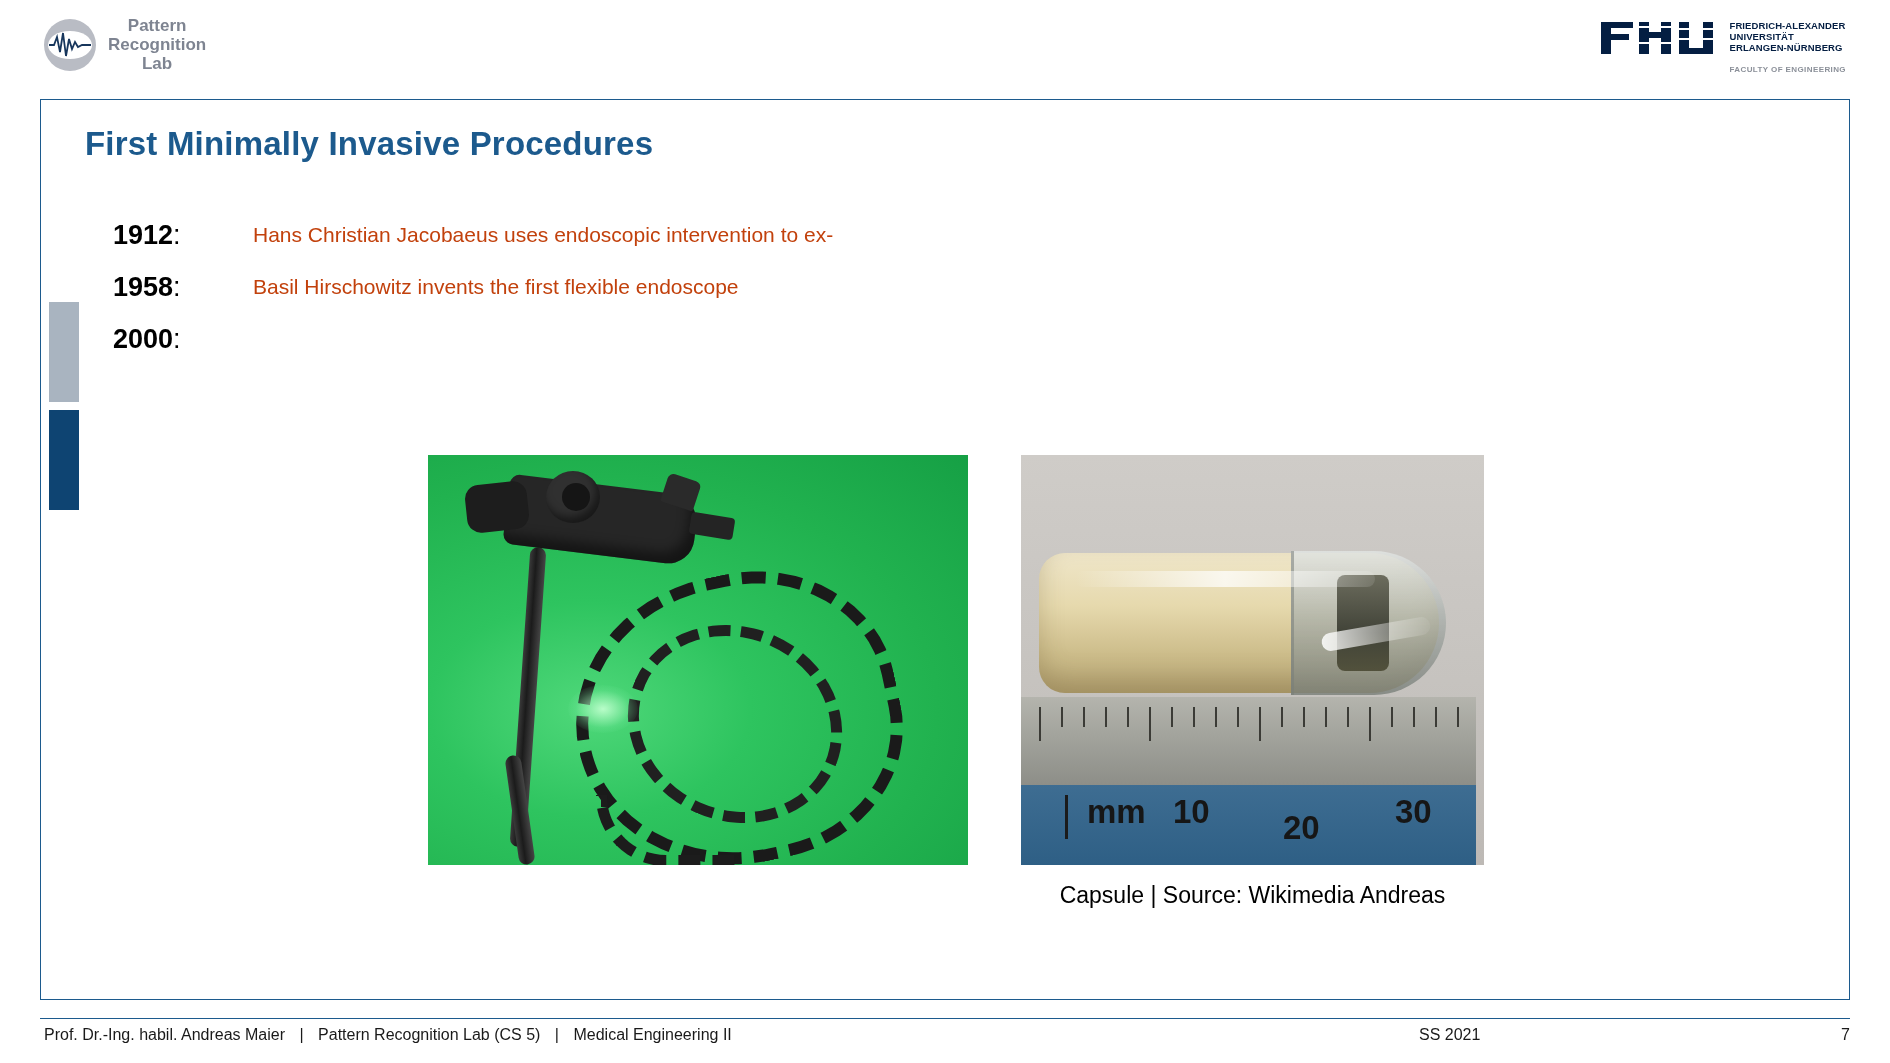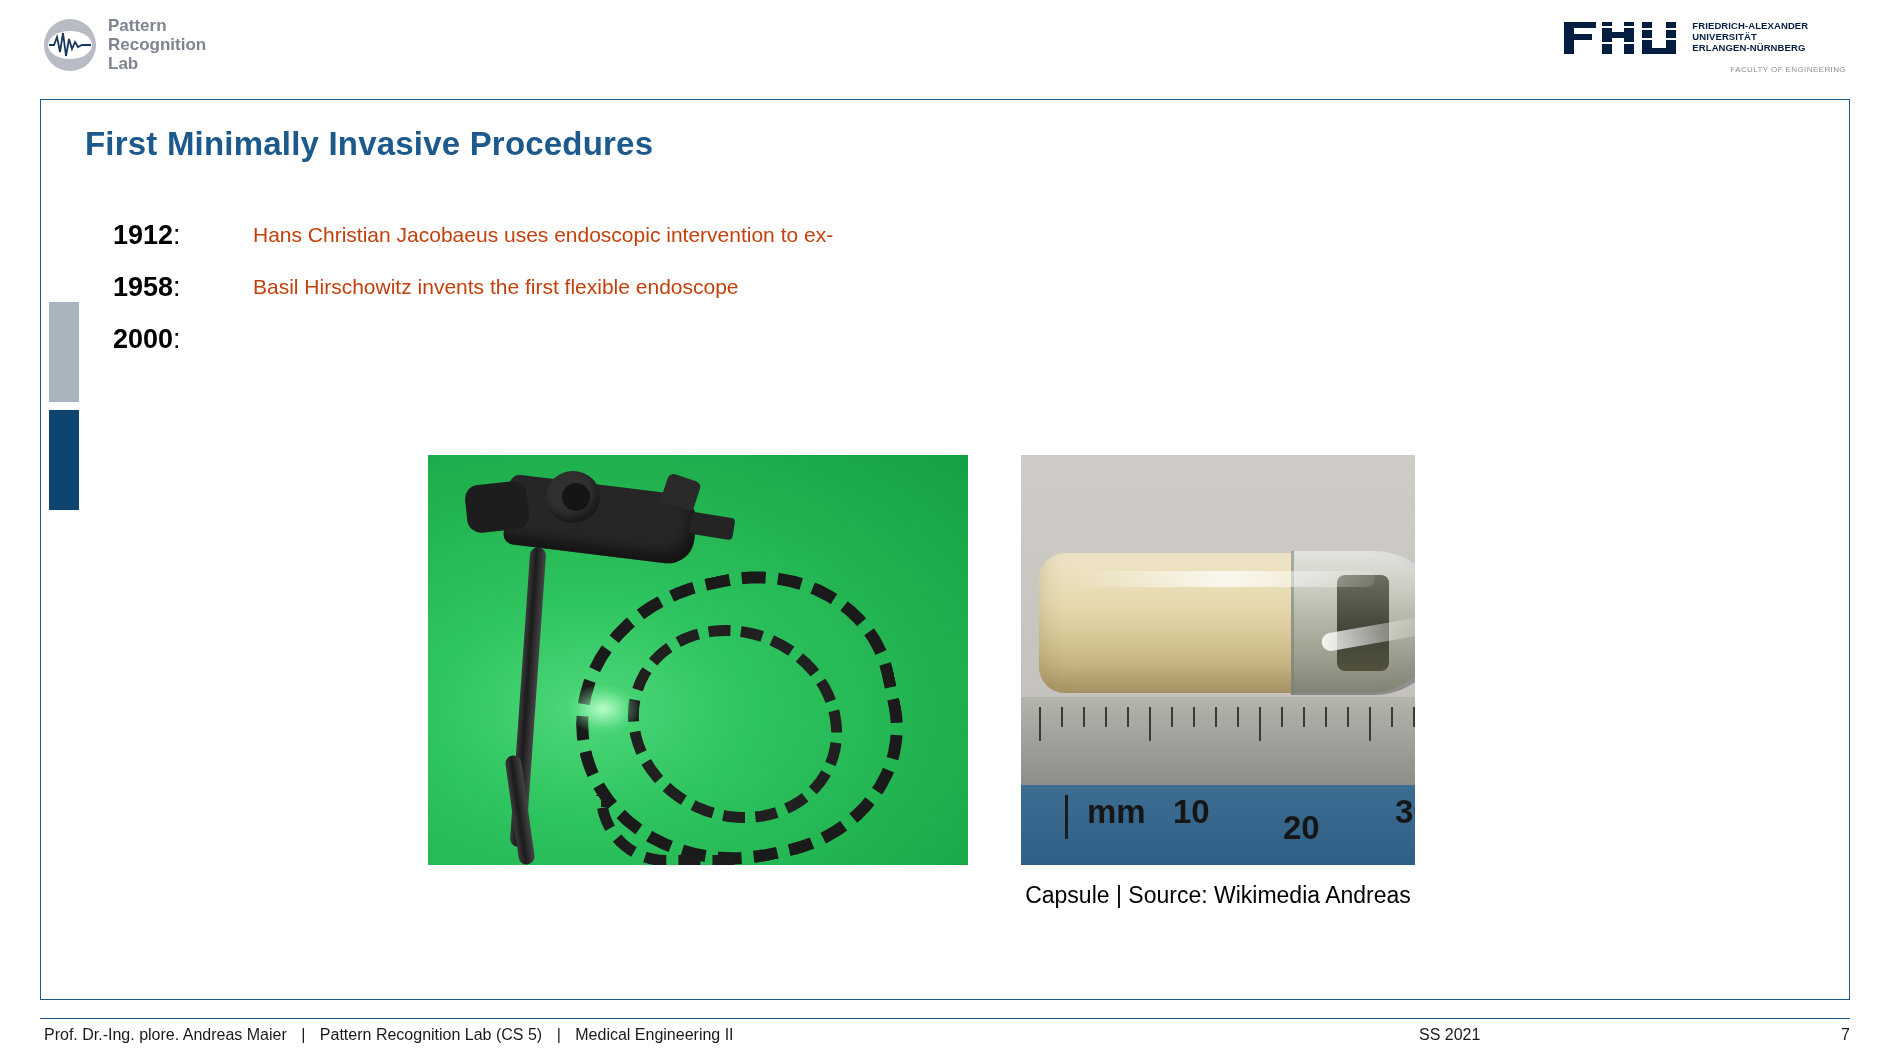--- a/index.html
+++ b/index.html
@@ -41,20 +41,21 @@
     display: flex;
     align-items: center;
     justify-content: center;
   }
   .prl-mark svg { display: block; }
   .prl-text {
     font-size: 17px;
     line-height: 19px;
     font-weight: bold;
     color: #7e8491;
+    text-align: center;
   }
   .fau-logo {
     position: absolute;
     right: 44px;
     top: 18px;
     display: flex;
     align-items: flex-start;
     gap: 10px;
   }
   .fau-mark {
@@ -67,25 +68,24 @@
   .fau-name {
     font-size: 9.5px;
     font-weight: bold;
     line-height: 11px;
     color: #041e42;
     letter-spacing: 0.1px;
   }
   .fau-faculty {
     margin-top: 12px;
     font-size: 8px;
-    font-weight: normal;
+    font-weight: bold;
     color: #8b9099;
     letter-spacing: 0.4px;
     text-align: left;
-    margin-left: 38px;
   }
 
   
   .slide-frame {
     position: absolute;
     left: 40px;
     top: 99px;
     width: 1810px;
     height: 901px;
     border: 1px solid #1c5a8d;
@@ -293,21 +293,21 @@
     top: 340px;
     width: 130px;
     height: 60px;
     border-bottom: 11px dashed #1c1c1c;
     border-left: 11px dashed #1c1c1c;
     border-radius: 0 0 0 70px;
   }
 
   
   .photo-capsule {
-    width: 394px;
+    width: 463px;
     height: 410px;
     background: linear-gradient(180deg,#cfccc8 0%, #c6c3bf 55%, #bdb9b5 100%);
     position: relative;
     overflow: hidden;
   }
   .cap-body {
     position: absolute;
     left: 18px;
     top: 98px;
     width: 400px;
@@ -590,21 +590,21 @@
       </div>
     </div>
     <div class="fig-caption">Capsule | Source: Wikimedia Andreas</div>
   </div>
 
 </div>
 
 <div class="footer-line"></div>
 <div class="footer">
   <div class="footer-left">
-    <span>Prof. Dr.-Ing. plore. Andreas Maier</span>
+    <span>Prof. Dr.-Ing. habil. Andreas Maier</span>
     <span class="sep">|</span>
     <span>Pattern Recognition Lab (CS 5)</span>
     <span class="sep">|</span>
     <span>Medical Engineering II</span>
   </div>
   <div class="footer-term">SS 2021</div>
   <div class="footer-page">7</div>
 </div>
 
 </body></html>

